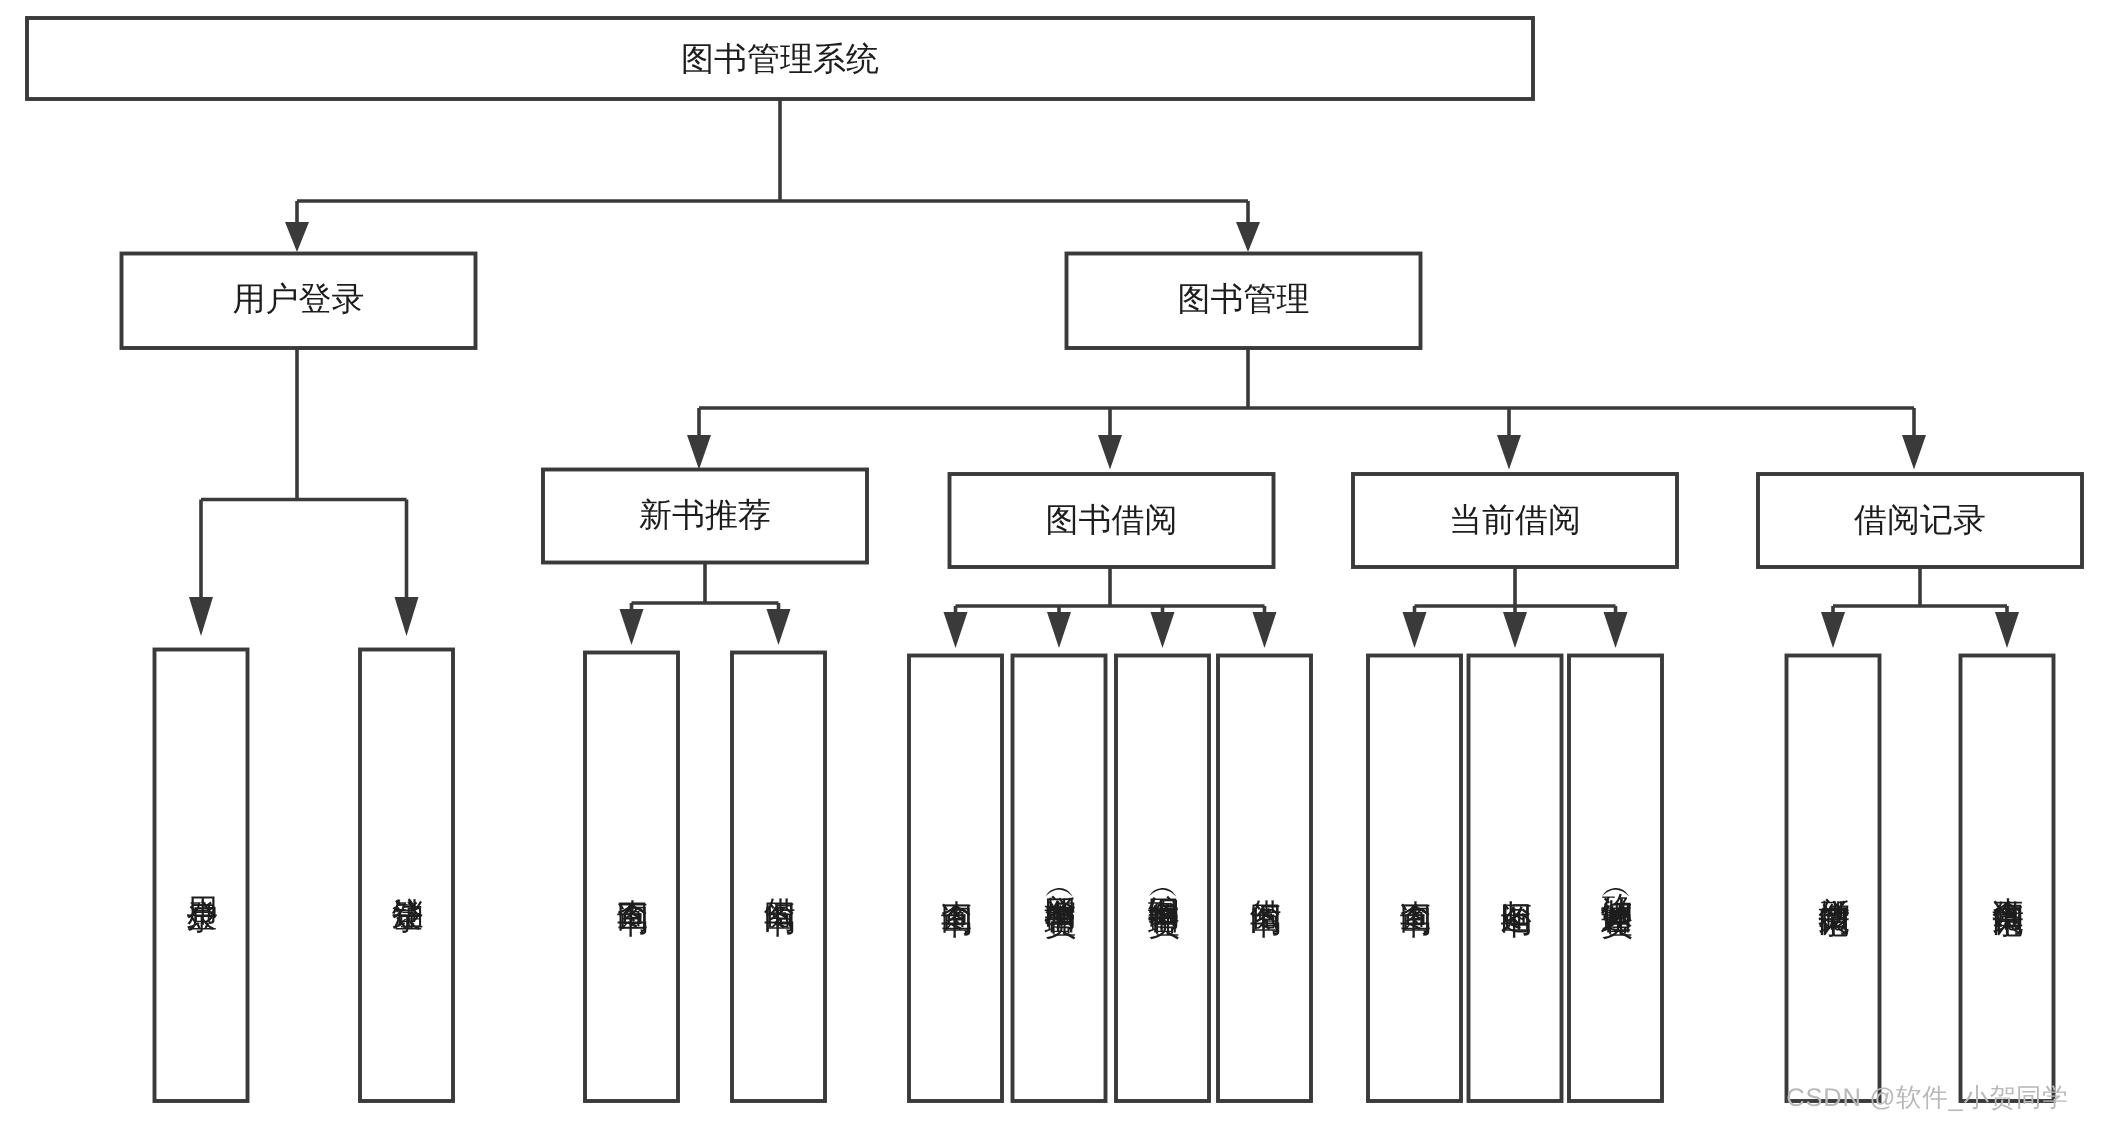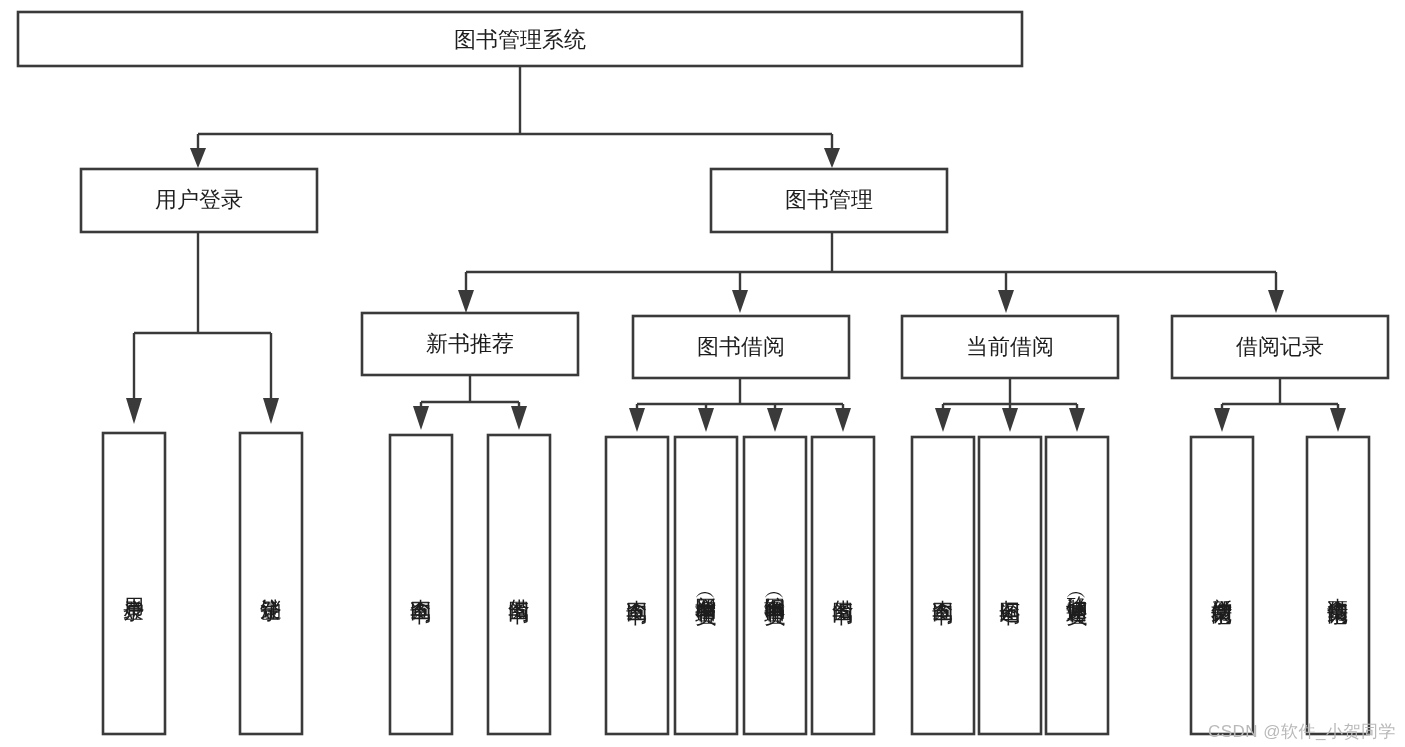--- a/index.html
+++ b/index.html
@@ -53,21 +53,21 @@
     stroke-width: 2.4;
     fill: none;
     stroke-linecap: butt;
   }
   .arrow-head {
     fill: #3a3a3a;
     stroke: none;
   }
   .watermark {
     position: absolute;
-    right: 9px;
+    right: 26px;
     bottom: 4px;
     font-family: "Liberation Sans", sans-serif;
     font-size: 17px;
     color: #b9b9b9;
     letter-spacing: 0.5px;
     white-space: nowrap;
     pointer-events: none;
   }
   .leaf-host {
     position: absolute;

